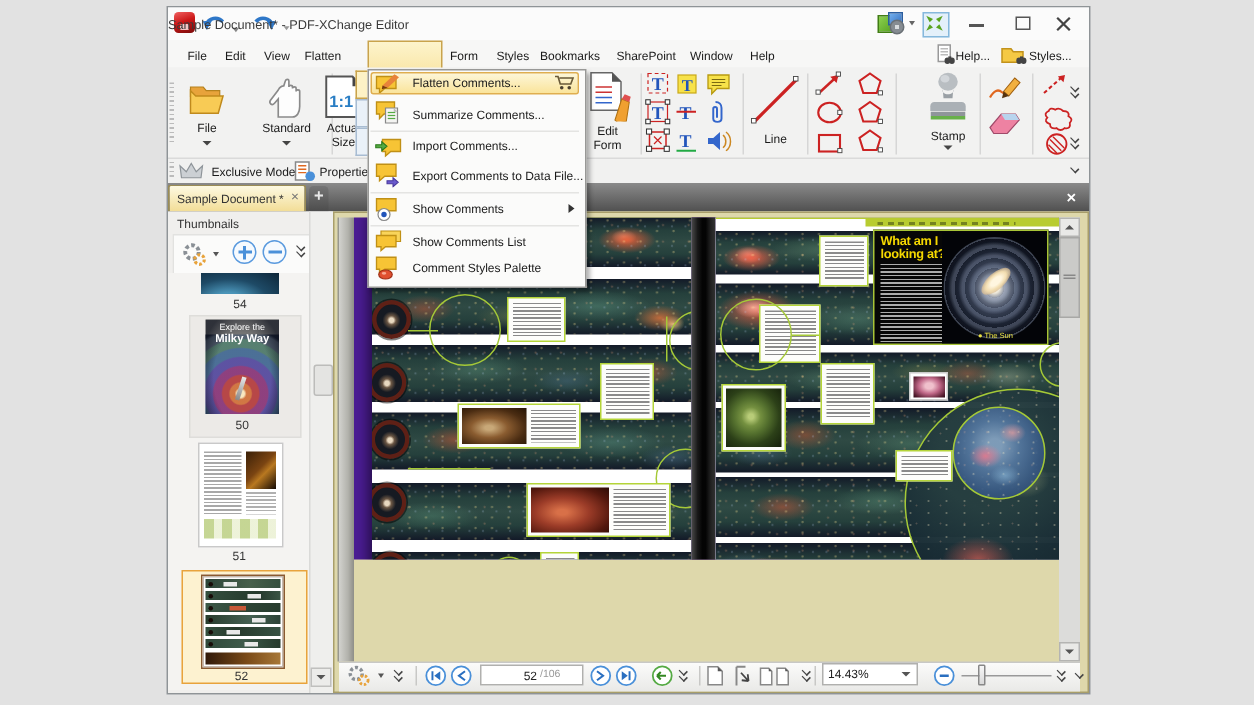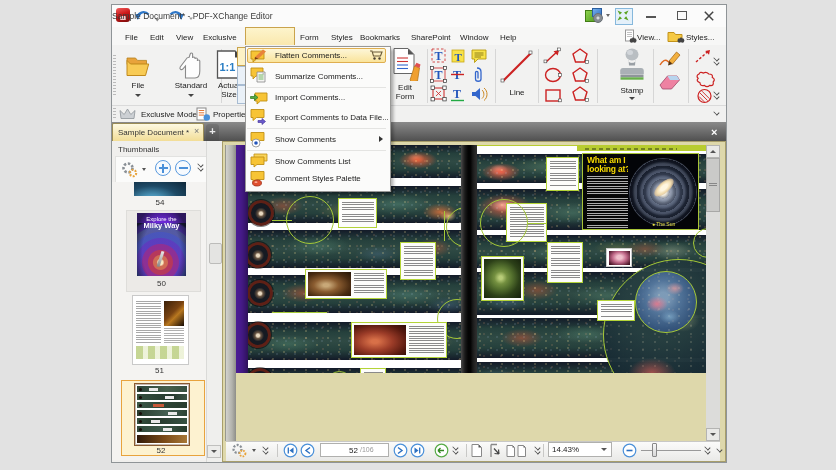--- a/index.html
+++ b/index.html
@@ -50,30 +50,30 @@
 <div class="a" style="left:677px;top:11px;width:8px;height:7px;border:1.4px solid #555"></div>
 <svg class="a" style="left:704px;top:11px" width="10" height="10" viewBox="0 0 10 10">
     <path d="M0.8 0.8 L9.2 9.2 M9.2 0.8 L0.8 9.2" stroke="#444" stroke-width="1.5"></path>
   </svg>
 
 <div class="a" style="left:112px;top:27px;width:614px;height:18px;background:#f7f7f6"></div>
 <div class="a" style="left:112px;top:33px;width:614px;height:12px;font-size:8px;color:#1a1a1a">
   <span class="a" style="left:13px">File</span>
   <span class="a" style="left:38px">Edit</span>
   <span class="a" style="left:64px">View</span>
-  <span class="a" style="left:91px">Exclusive</span>
+  <span class="a" style="left:91px">Flatten</span>
   <span class="a" style="left:133px;top:-6px;width:48px;height:13px;background:linear-gradient(#fdf4cc,#f7dd90);border:1px solid #c9a34c;text-align:center;padding-top:20px">Comments</span>
   <span class="a" style="left:188px">Form</span>
   <span class="a" style="left:219px">Styles</span>
   <span class="a" style="left:248px">Bookmarks</span>
   <span class="a" style="left:299px">SharePoint</span>
   <span class="a" style="left:348px">Window</span>
   <span class="a" style="left:388px">Help</span>
 </div>
-<div class="a" style="left:637px;top:33px;font-size:8px;color:#1a1a1a">View...</div>
+<div class="a" style="left:637px;top:33px;font-size:8px;color:#1a1a1a">Help...</div>
 <div class="a" style="left:686px;top:33px;font-size:8px;color:#1a1a1a">Styles...</div>
 <svg class="a" style="left:624px;top:29px" width="13" height="15" viewBox="0 0 13 15">
     <rect x="1.5" y="1" width="8" height="11" fill="#fff" stroke="#999"></rect>
     <g stroke="#bbb" stroke-width="0.9">
       <line x1="3" y1="3.5" x2="8" y2="3.5"></line>
       <line x1="3" y1="5.5" x2="8" y2="5.5"></line>
       <line x1="3" y1="7.5" x2="8" y2="7.5"></line>
     </g>
     <ellipse cx="7.6" cy="11.5" rx="1.9" ry="2.2" fill="#444"></ellipse>
     <ellipse cx="10.6" cy="11.5" rx="1.9" ry="2.2" fill="#444"></ellipse>
@@ -296,21 +296,21 @@
 <div class="a" style="left:175px;top:160px;width:16px;height:16px;border-radius:50%;border:1.5px solid #5a9ade;background:#f6fafe;box-sizing:border-box"></div>
 <div class="a" style="left:178.5px;top:166.9px;width:9px;height:2.2px;background:#4a90d9"></div>
 <div class="chv" style="left:197px;top:162px"></div>
 
 <div class="a" style="left:112px;top:182px;width:94px;height:278px;background:#f4f3f1"></div>
 
 <div class="a" style="left:134px;top:182px;width:52px;height:14px;background:radial-gradient(ellipse at 35% 130%,#4a94b8 0 20%,#1e4a66 55%,#0e2638 100%)"></div>
 <div class="num" style="left:134px;top:198px;width:52px">54</div>
 
 <div class="a" style="left:126px;top:210px;width:73px;height:80px;background:#eceae7;border:1px solid #deddda"></div>
-<div class="a" style="left:137px;top:213px;width:49px;height:63px;background:#6d28d9;overflow:hidden">
+<div class="a" style="left:137px;top:213px;width:49px;height:63px;background:#737373;overflow:hidden">
   <div class="a" style="left:-14px;top:10px;width:78px;height:68px;background:radial-gradient(circle at 48% 58%,#f8e8c0 0 2.5px,rgba(225,120,60,.85) 4px 7px,rgba(200,60,60,.8) 8px 12px,rgba(150,50,130,.78) 13px 18px,rgba(85,70,180,.72) 19px 24px,rgba(55,110,170,.65) 25px 30px,rgba(60,140,110,.5) 31px 36px,rgba(40,70,110,.4) 37px 42px,rgba(16,24,44,.9) 44px)"></div>
   <div class="a" style="left:0;top:0;width:49px;height:63px;background:radial-gradient(ellipse at 50% 62%,transparent 0 55%,rgba(10,14,26,.65) 85%)"></div>
   <div class="a" style="left:0;top:3px;width:49px;text-align:center;color:#fff;font-size:6px;line-height:6.5px">Explore the<br><b style="font-size:7.5px">Milky Way</b></div>
   <div class="a" style="left:22px;top:38px;width:3px;height:16px;background:linear-gradient(#e8e8e8,#888);transform:rotate(18deg)"></div>
 </div>
 <div class="num" style="left:137px;top:279px;width:49px">50</div>
 
 <div class="a" style="left:132px;top:295px;width:55px;height:68px;background:#fff;border:1px solid #c9c9c9;overflow:hidden">
   <div class="a" style="left:3px;top:5px;width:25px;height:42px;background:repeating-linear-gradient(to bottom,#a8a8a8 0 1px,transparent 1px 2.4px)"></div>
   <div class="a" style="left:31px;top:5px;width:20px;height:25px;background:linear-gradient(135deg,#3a2008 0%,#7a4412 45%,#b87820 60%,#140a04 100%)"></div>

